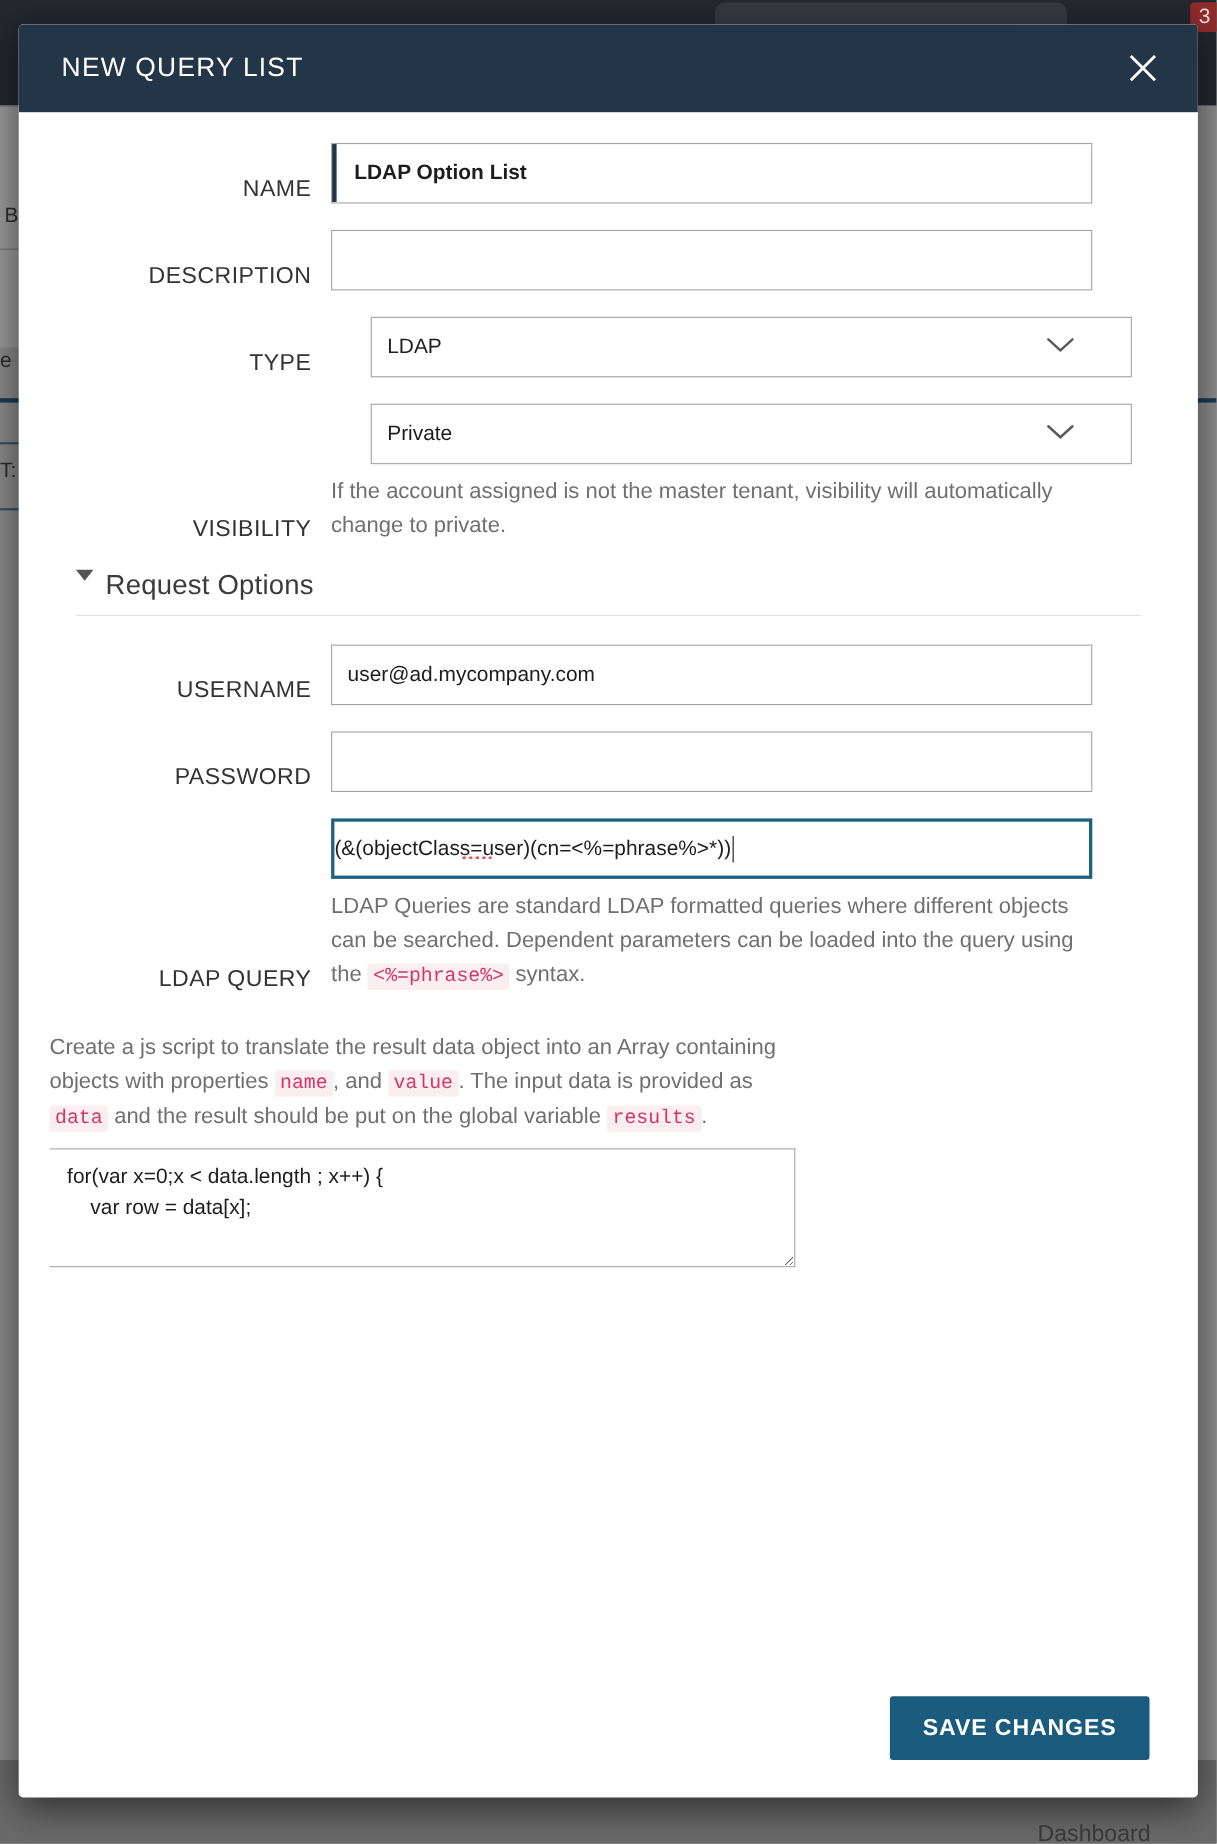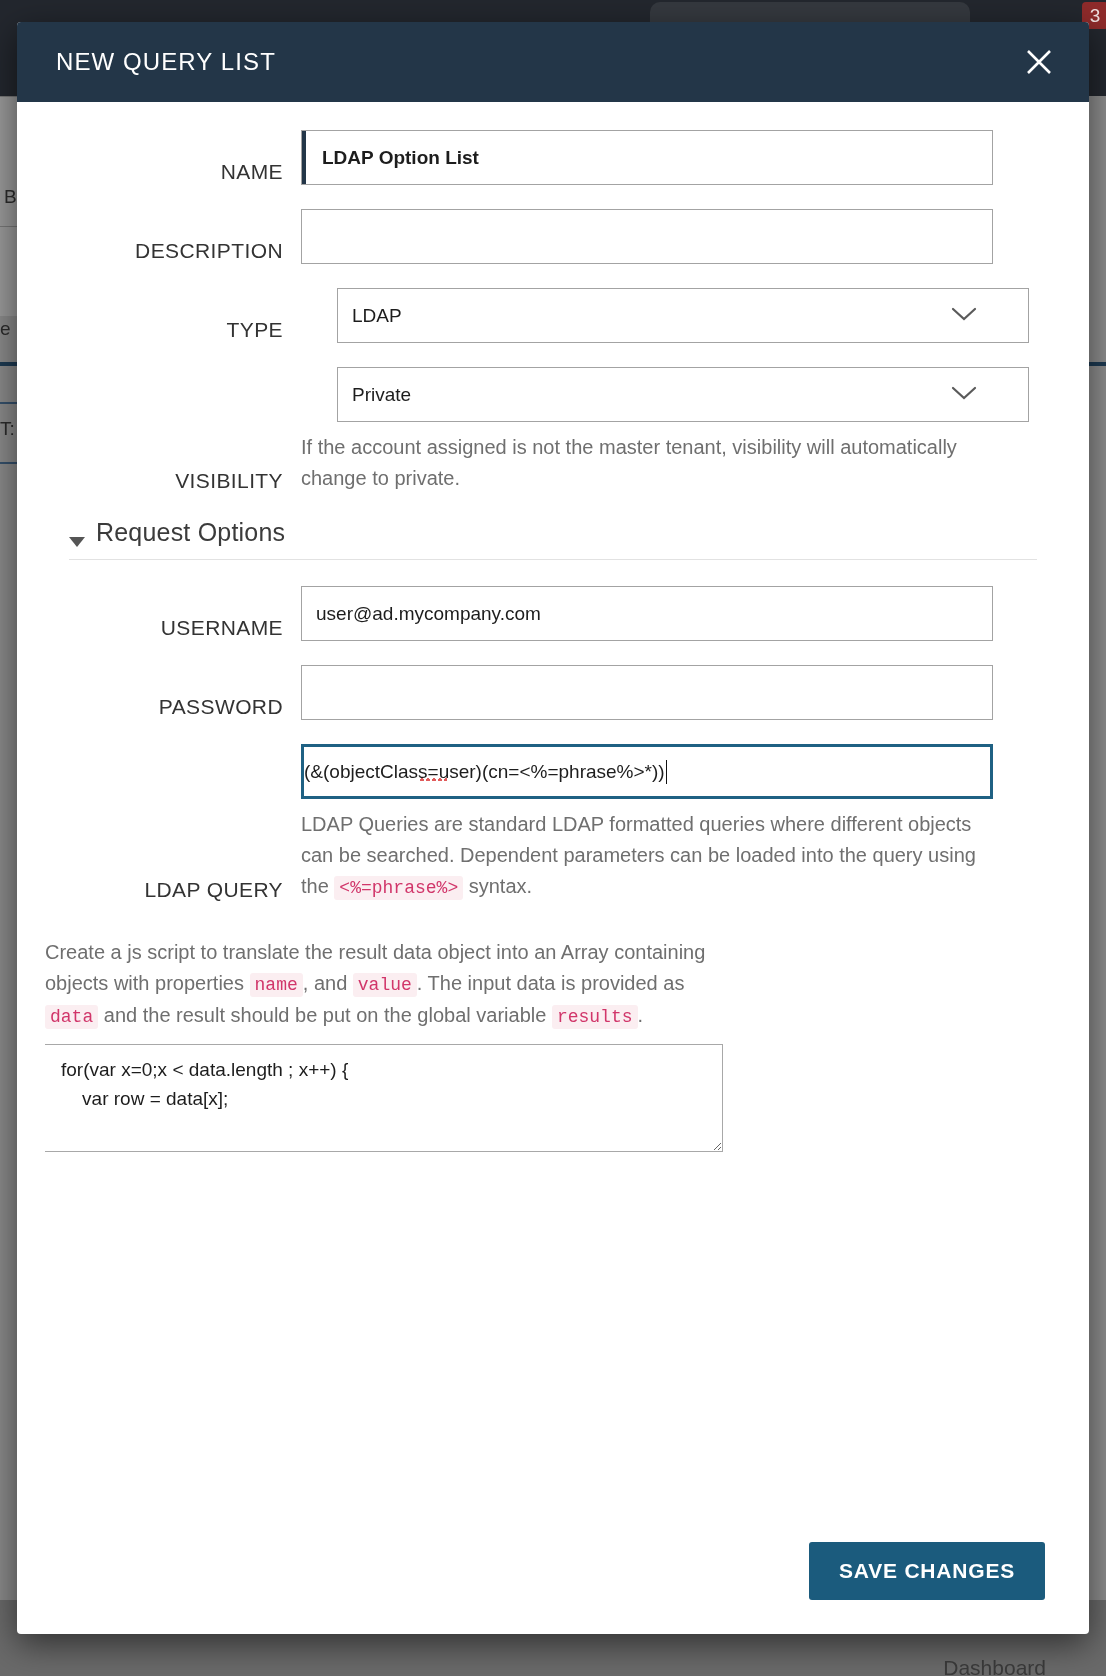--- a/index.html
+++ b/index.html
@@ -171,21 +171,21 @@
     background: #fbeef1;
     color: #d1366a;
     font-size: 18px;
     padding: 2px 5px;
     border-radius: 3px;
     white-space: nowrap;
   }
 
   
   .section-head {
-    display: flex; align-items: flex-end;
+    display: flex; align-items: flex-start;
     margin: 14px 0 0 24px;
     cursor: pointer;
   }
   .tri {
     width: 0; height: 0;
     border-left: 8px solid transparent;
     border-right: 8px solid transparent;
     border-top: 10px solid #555;
     margin-right: 11px;
   }

